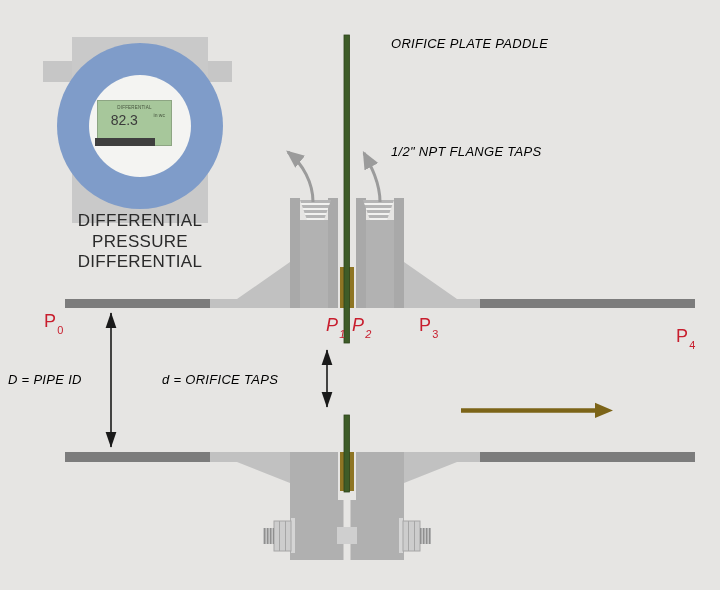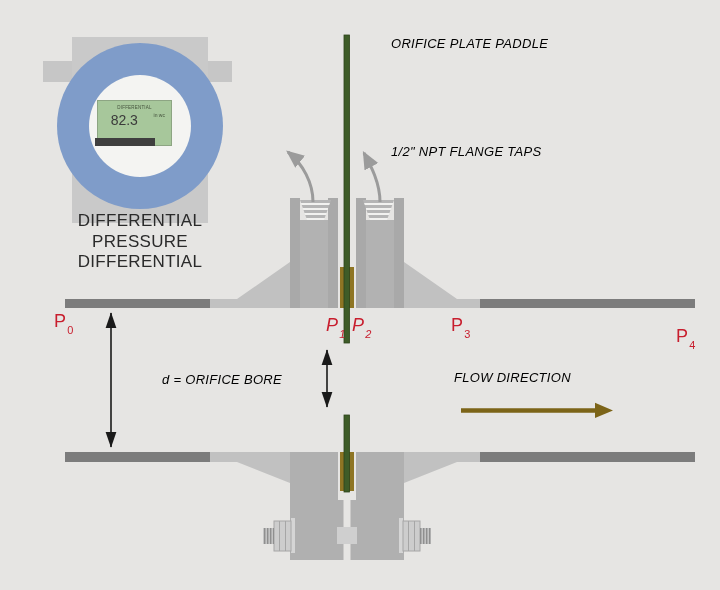--- a/index.html
+++ b/index.html
@@ -141,24 +141,24 @@
       <div>DIFFERENTIAL</div>
     </div>
   </div>
 
   <div class="lbl" style="left:391px;top:36px;">ORIFICE PLATE PADDLE</div>
 
   <div class="lbl npt-block" style="left:391px;top:141px;">
     <div>1/2" NPT FLANGE TAPS</div>
   </div>
 
+  <div class="lbl" style="left:8px;top:372px;">D = PIPE ID</div>
 
-  <div class="lbl" style="left:162px;top:372px;">d = ORIFICE BORE</div>
+  <div class="lbl" style="left:162px;top:372px;">d = ORIFICE TAPS</div>
 
-  <div class="lbl" style="left:454px;top:370px;">FLOW DIRECTION</div>
 
-  <span class="ptag" style="left:54px;top:311px;text-align:center;"><span>P</span><sub>0</sub></span>
+  <span class="ptag" style="left:44px;top:311px;text-align:center;"><span>P</span><sub>0</sub></span>
   <span class="ptag" style="left:326px;top:315px;font-style:italic;"><span>P</span><sub>1</sub></span>
   <span class="ptag" style="left:352px;top:315px;font-style:italic;"><span>P</span><sub>2</sub></span>
-  <span class="ptag" style="left:419px;top:315px;margin-left:32px;"><span>P</span><sub>3</sub></span>
+  <span class="ptag" style="left:419px;top:315px;"><span>P</span><sub>3</sub></span>
   <span class="ptag" style="left:676px;top:326px;"><span>P</span><sub>4</sub></span>
 
 </div>
 
 </body></html>

